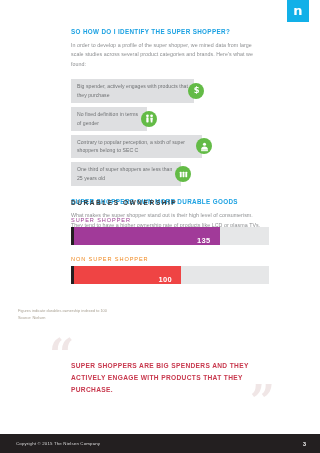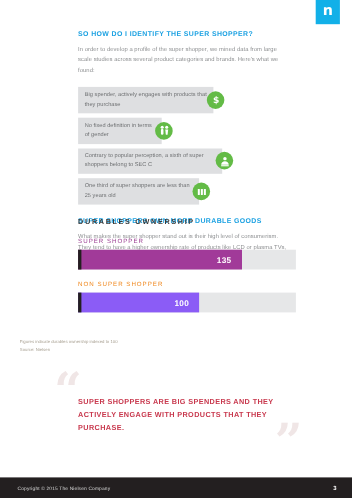--- a/index.html
+++ b/index.html
@@ -131,25 +131,25 @@
     width: 198px;
     height: 18px;
     background: #e6e7e8;
   }
   .bar {
     position: absolute;
     left: 0;
     top: 0;
     height: 18px;
     display: flex;
-    align-items: center;
+    align-items: flex-end;
     justify-content: flex-end;
   }
   .bar.purple { background: #a13a99; }
-  .bar.orange { background: #8b5cf6; }
+  .bar.orange { background: #ef4444; }
   .bar-cap {
     position: absolute;
     left: 0;
     top: 0;
     width: 3px;
     height: 18px;
     background: #231f20;
   }
   .bar-value {
     color: #ffffff;

